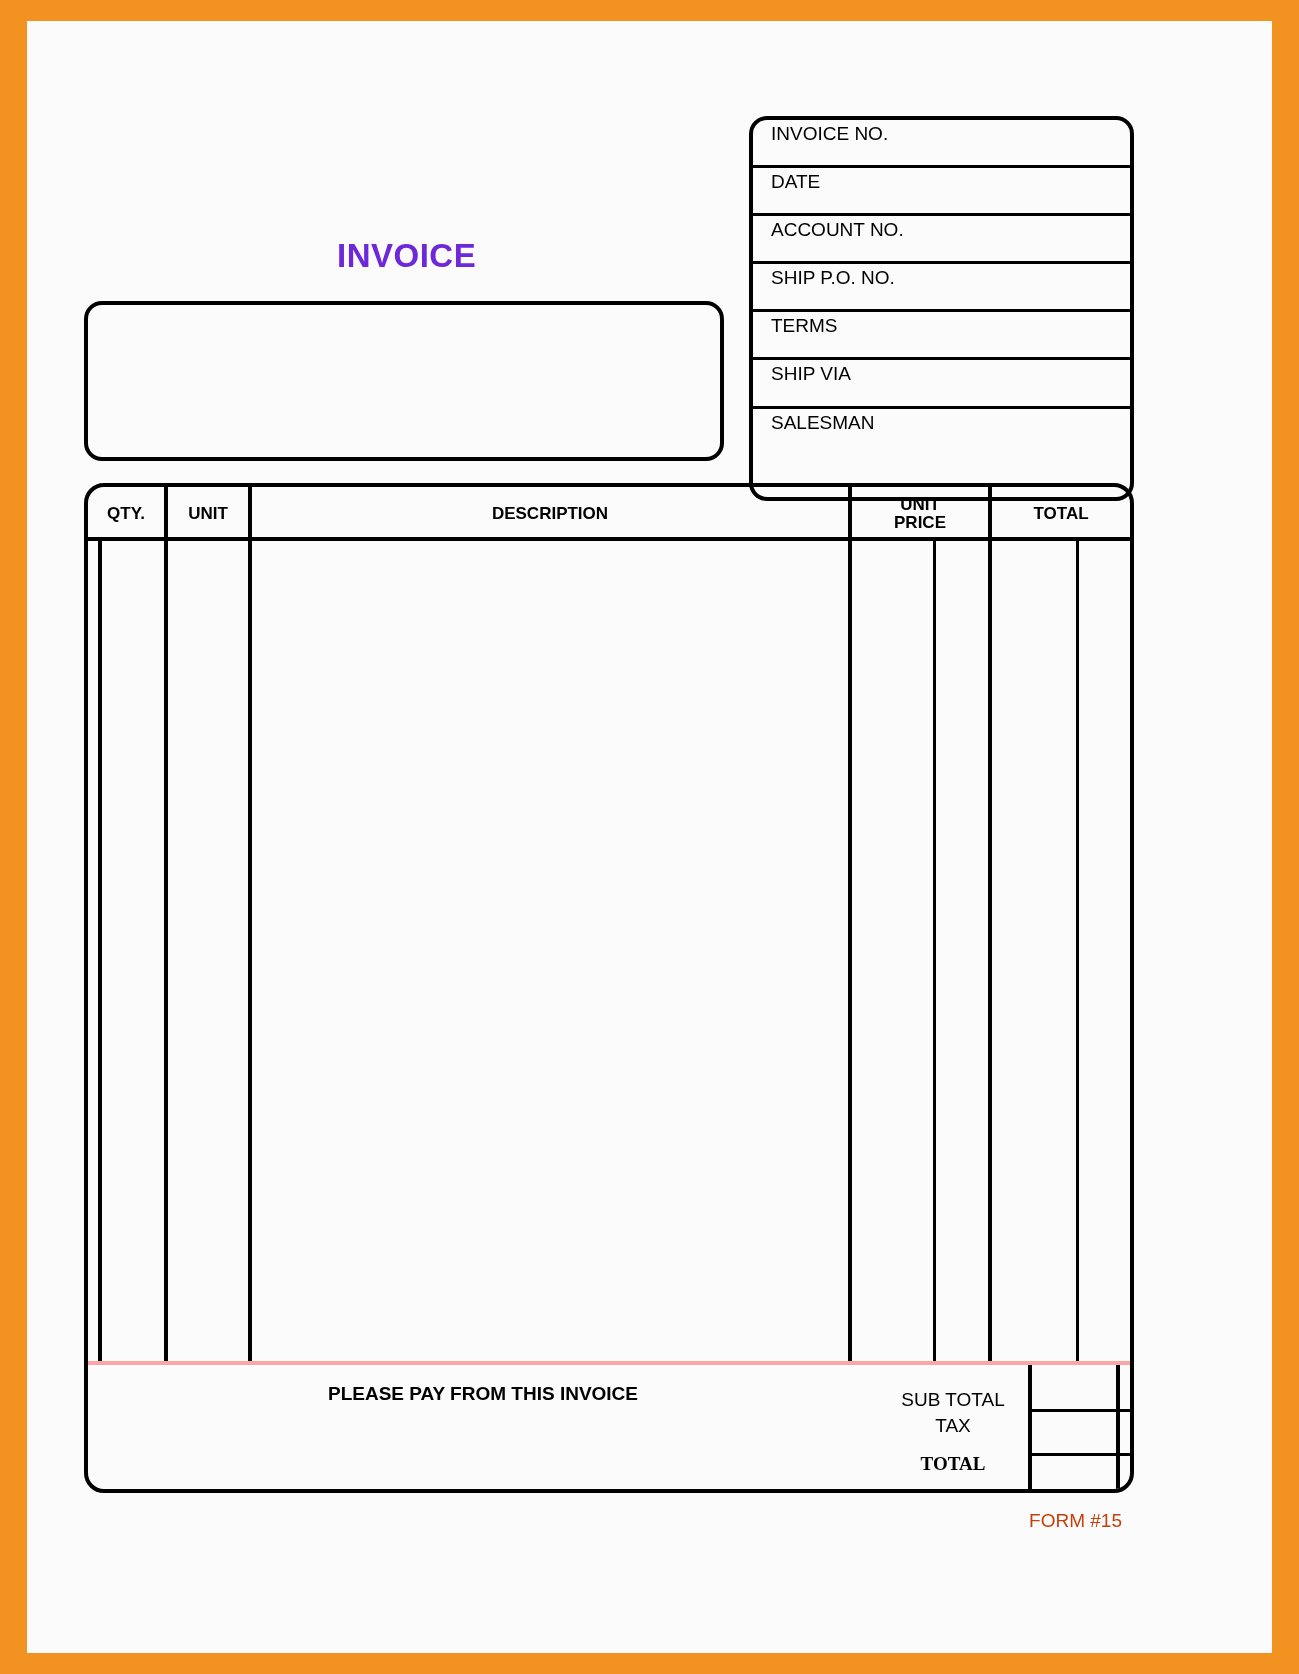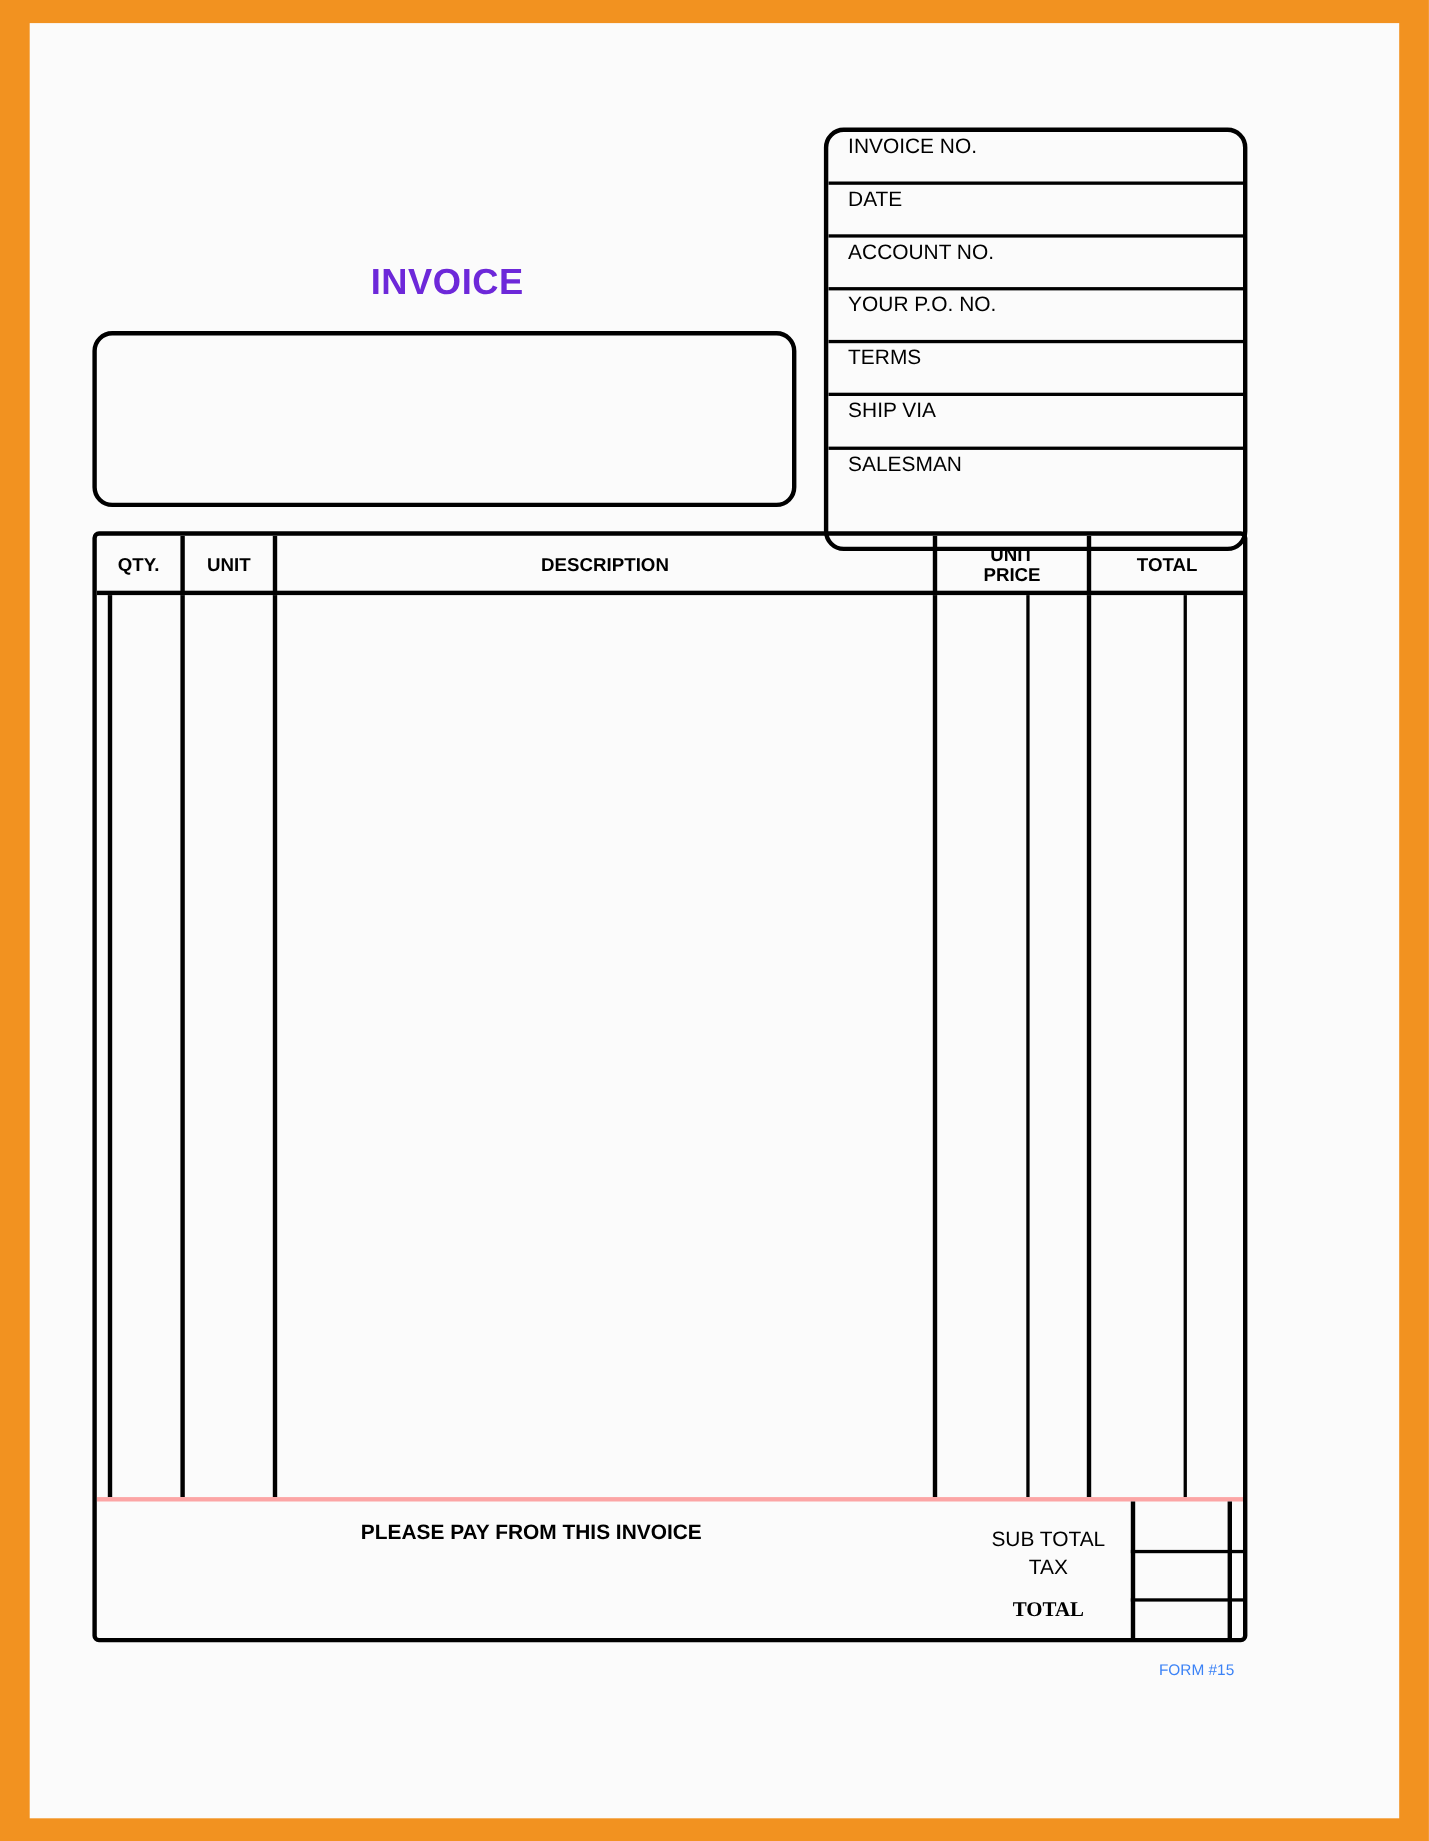--- a/index.html
+++ b/index.html
@@ -82,21 +82,21 @@
   }
 
   
   .items-table {
     position: absolute;
     left: 57px;
     top: 462px;
     width: 1050px;
     height: 1010px;
     border: 4px solid #000;
-    border-radius: 6px;
+    border-radius: 20px;
     overflow: hidden;
   }
 
   
   .items-head {
     position: absolute;
     left: 0; top: 0;
     width: 100%;
     height: 54px;
     border-bottom: 4px solid #000;
@@ -180,22 +180,22 @@
     background: #000;
   }
 
   
   .form-no {
     position: absolute;
     left: 900px;
     top: 1489px;
     width: 195px;
     text-align: right;
-    font-size: 14px;
-    color: #3b82f6;
+    font-size: 19px;
+    color: #c2410c;
   }
 </style>
 </head>
 <body>
 
 <div class="page-frame">
   <div class="invoice-sheet">
 
     <div class="invoice-title">INVOICE</div>
 
@@ -205,21 +205,21 @@
       <div class="meta-row">
         <span class="meta-label">INVOICE NO.</span>
       </div>
       <div class="meta-row">
         <span class="meta-label">DATE</span>
       </div>
       <div class="meta-row">
         <span class="meta-label">ACCOUNT NO.</span>
       </div>
       <div class="meta-row">
-        <span class="meta-label">YOUR P.O. NO.</span>
+        <span class="meta-label">SHIP P.O. NO.</span>
       </div>
       <div class="meta-row">
         <span class="meta-label">TERMS</span>
       </div>
       <div class="meta-row">
         <span class="meta-label">SHIP VIA</span>
       </div>
       <div class="meta-row">
         <span class="meta-label">SALESMAN</span>
       </div>

